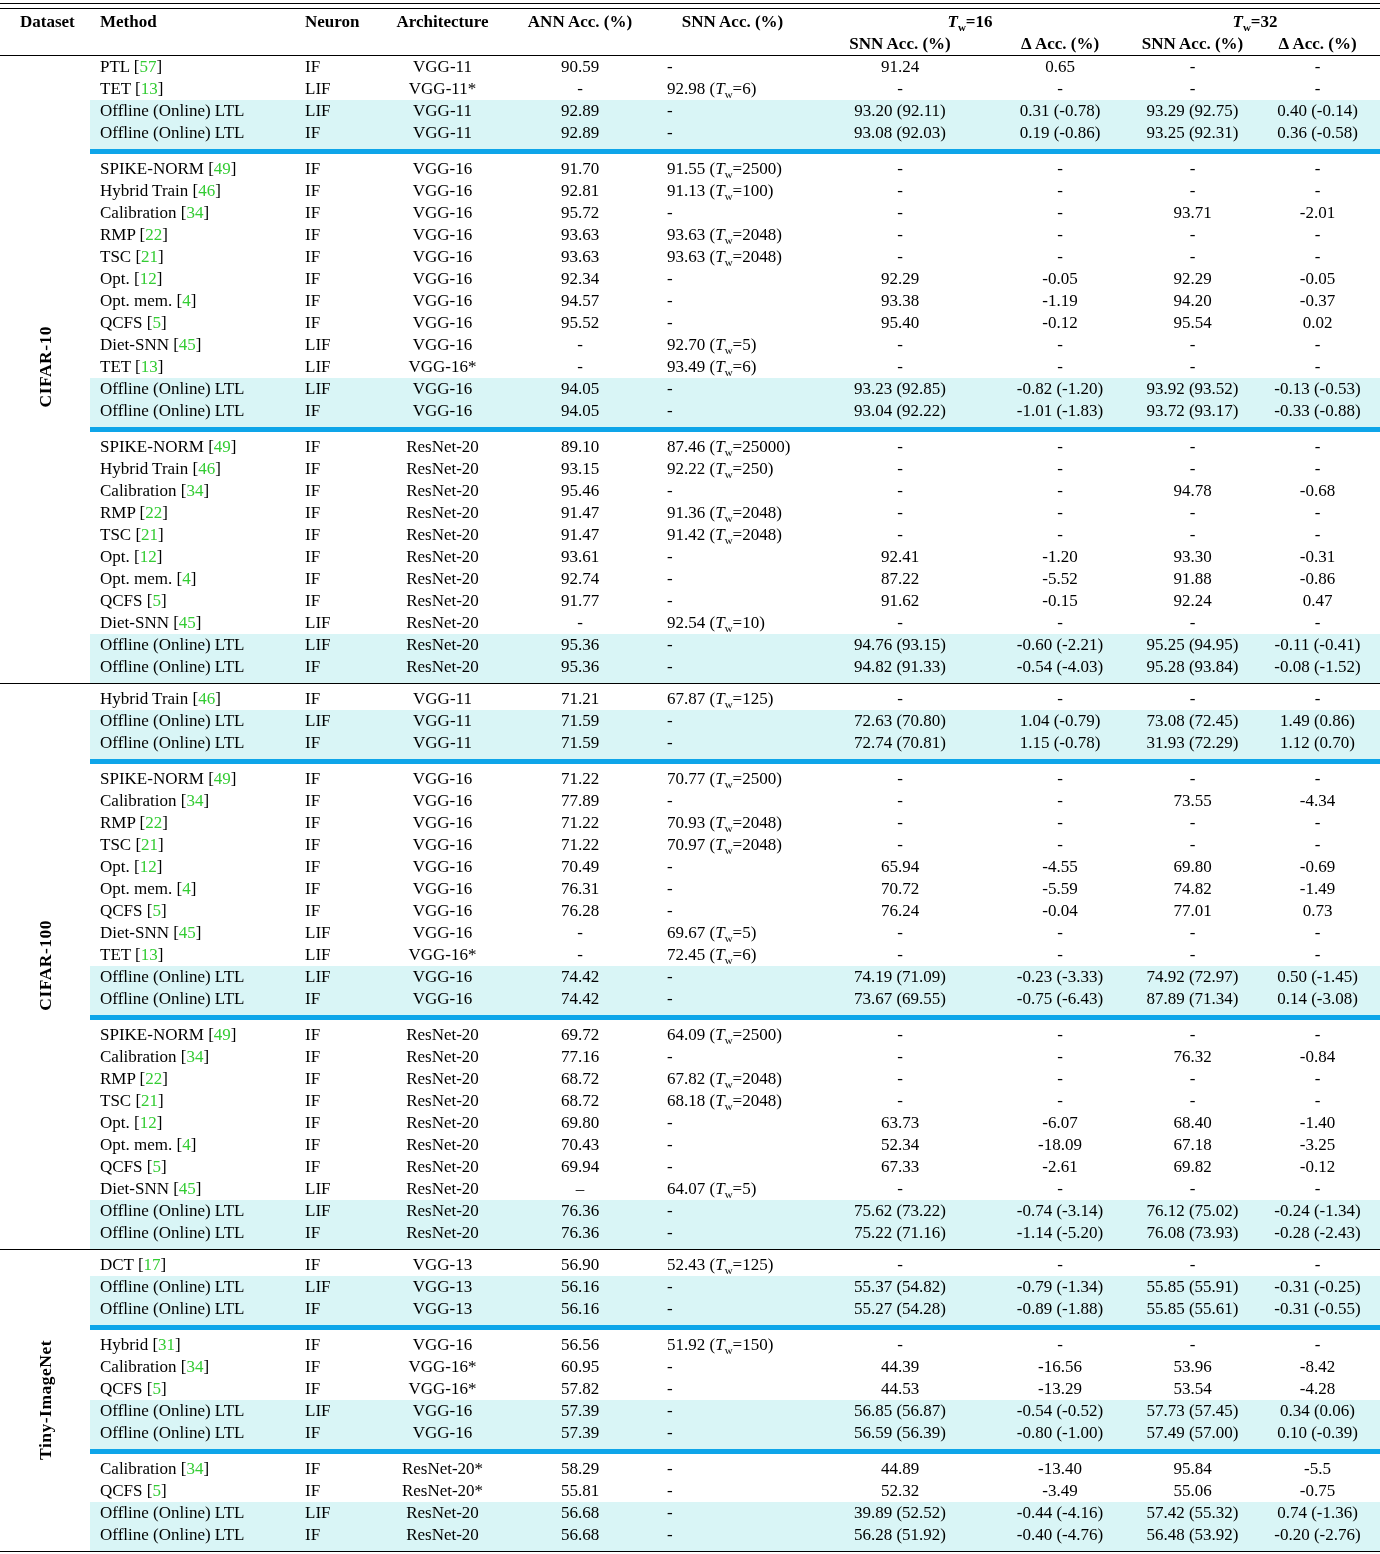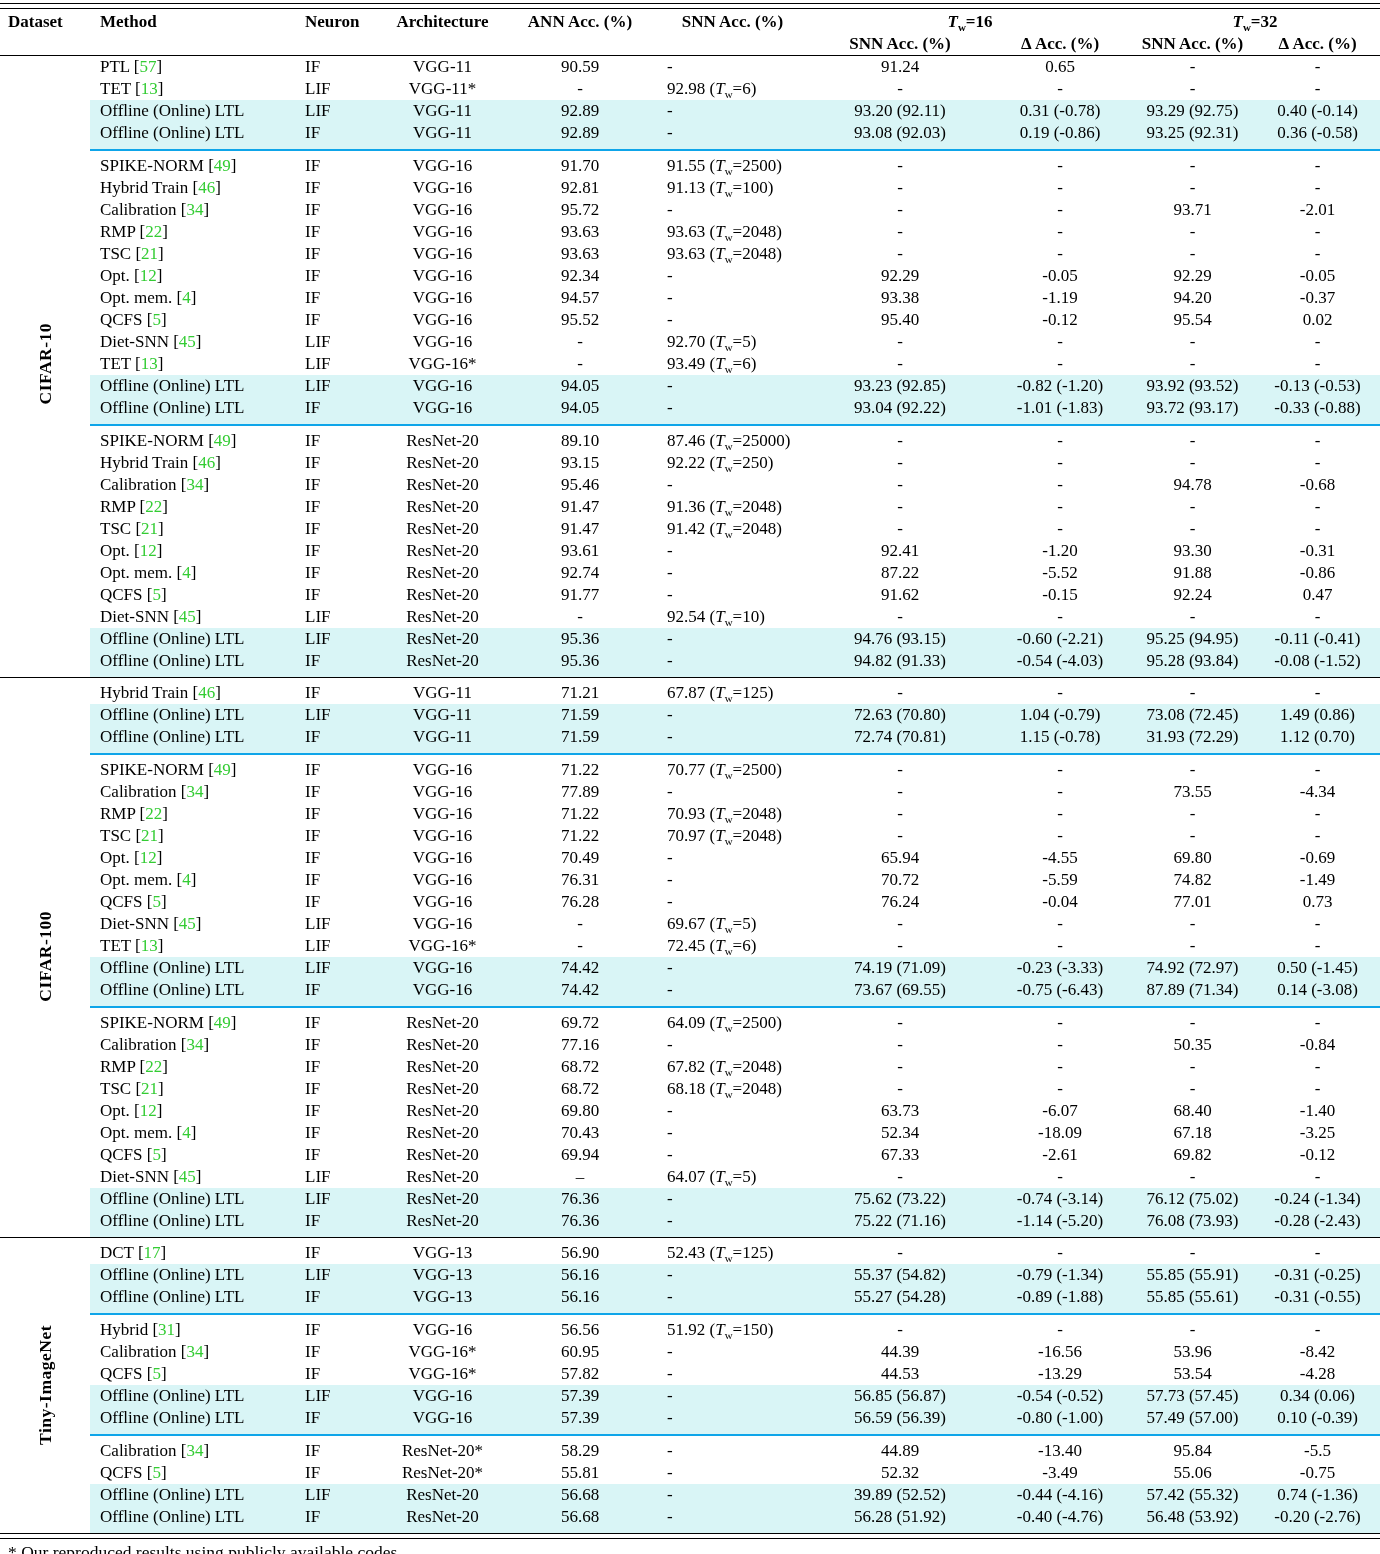--- a/index.html
+++ b/index.html
@@ -9,27 +9,27 @@
     padding-top:3px; box-sizing:border-box; background:#fff;
   }
   .rule { height:0; border-top:1.6px solid #000; }
   .rule-gap { height:4px; }
   table { border-collapse:collapse; width:1380px; table-layout:fixed; }
   th, td { padding:0; font-size:17px; line-height:22px; text-align:center; vertical-align:middle; overflow:hidden; white-space:nowrap; }
   thead th { font-weight:bold; vertical-align:top; padding-top:2px; }
   thead tr.h2 th { vertical-align:middle; padding-top:0; }
   thead th.u { border-bottom:1.6px solid #000; }
   th.al, td.method, td.neuron { text-align:left; }
-  th.th-dataset { padding-left:8px; }
+  th.th-dataset { padding-left:20px; }
   th.th-method, td.method { padding-left:10px; }
   th.th-neuron, td.neuron { padding-left:10px; }
   td.snncol, th.th-snn-body { text-align:left; padding-left:12px; }
   td { height:22px; }
   tr.hl > td { background:var(--hl); }
-  tr.gsep > td { border-top:2px solid #0ea5e9; padding-top:4px; }
+  tr.gsep > td { border-top:5px solid #0ea5e9; padding-top:4px; }
   tr.dsep > td { border-top:1.8px solid #000; padding-top:4px; }
   tr.gend > td { padding-bottom:5px; }
   td.dataset { background:#fff; }
   .dataset-label {
     writing-mode:vertical-rl; transform:rotate(180deg);
     font-weight:bold; font-size:17.5px; letter-spacing:0.5px; display:inline-block;
   }
   .cite { color:var(--cite); }
   i.m { font-family:"Liberation Serif", serif; }
   sub { font-size:11px; line-height:0; }
@@ -540,21 +540,21 @@
           <td>-</td>
         </tr>
         <tr>
           <td class="method">Calibration [<span class="cite">34</span>]</td>
           <td class="neuron">IF</td>
           <td>ResNet-20</td>
           <td>77.16</td>
           <td class="snncol">-</td>
           <td>-</td>
           <td>-</td>
-          <td>50.35</td>
+          <td>76.32</td>
           <td>-0.84</td>
         </tr>
         <tr>
           <td class="method">RMP [<span class="cite">22</span>]</td>
           <td class="neuron">IF</td>
           <td>ResNet-20</td>
           <td>68.72</td>
           <td class="snncol">67.82 (<i class="m">T</i><sub>w</sub>=2048)</td>
           <td>-</td>
           <td>-</td>

